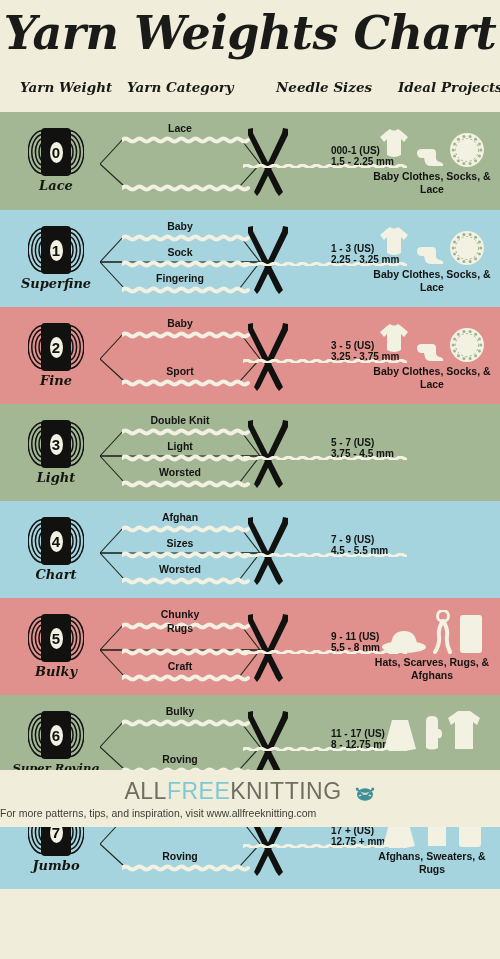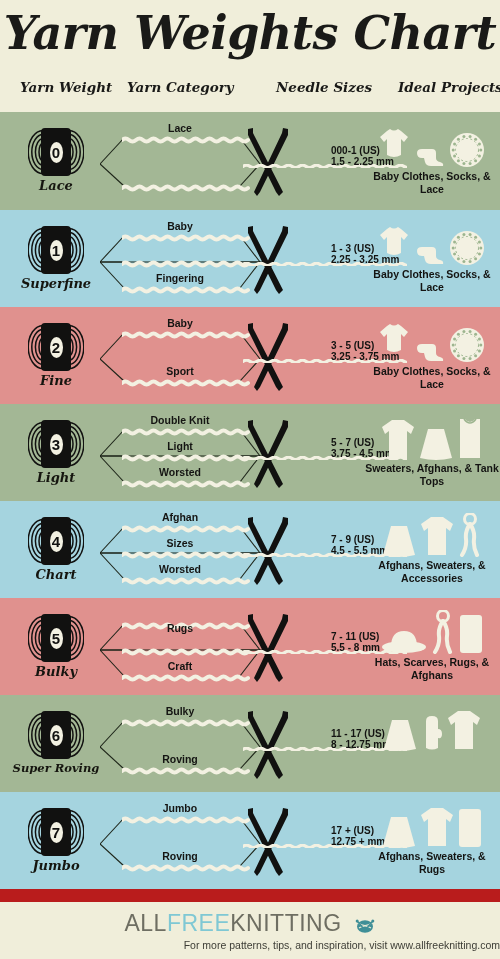--- a/index.html
+++ b/index.html
@@ -2,21 +2,21 @@
 <html><head>
 <meta charset="utf-8">
 <style>
   html,body{margin:0;padding:0;}
   body{
     width:500px;height:959px;
     background:#f0eeda;
     font-family:"Liberation Sans", sans-serif;
     overflow:hidden;
   }
-  .page{position:relative;width:500px;height:959px;background:#b91c1c;}
+  .page{position:relative;width:500px;height:827px;background:#b91c1c;}
 
   
   .header{height:112px;background:#f0eeda;position:relative;}
   .title{
     position:absolute;left:0;right:0;top:6px;
     text-align:center;
     font-family:"DejaVu Serif", serif;
     font-style:italic;font-weight:700;
     font-size:46px;letter-spacing:-0.5px;
     color:#1a1a18;
@@ -99,24 +99,23 @@
   .footer{position:absolute;left:0;bottom:0;width:500px;height:57px;background:#f0eeda;}
   .brand{
     position:absolute;left:0;right:0;top:8px;text-align:center;
     font-size:23px;letter-spacing:0.5px;font-weight:400;
     font-family:"Liberation Sans", sans-serif;
     color:#6e6e62;
   }
   .brand .free{color:#7fc8d4;}
   .brand .logo{display:inline-block;vertical-align:-3px;margin-left:5px;}
   .tagline{
-    position:absolute;left:0;right:0;top:37px;text-align:right;
+    position:absolute;left:0;right:0;top:37px;text-align:left;
     font-size:10.5px;color:#3d3d36;
     font-family:"Liberation Sans", sans-serif;
-    padding-left:40px;
   }
 </style>
 </head>
 <body>
 
 <div class="page">
 
   <div class="header">
     <div class="title">Yarn Weights Chart</div>
     <div class="col-heads">
@@ -245,20 +244,21 @@
               <path d="M0 4 Q3.5 1 7 4 Q10.5 7 14 4 Q17.5 1 21 4 Q24.5 7 28 4 Q31.5 1 35 4 Q38.5 7 42 4 Q45.5 1 49 4 Q52.5 7 56 4 Q59.5 1 63 4 Q66.5 7 70 4 Q73.5 1 77 4 Q80.5 7 84 4 Q87.5 1 91 4 Q94.5 7 98 4 Q101.5 1 105 4 Q108.5 7 112 4 Q115.5 1 119 4 Q122.5 7 126 4" fill="none" stroke="#f3f1e2" stroke-width="4" stroke-linecap="round"></path>
             </g>
             <g transform="translate(0,46)">
               <path d="M0 4 Q3.5 1 7 4 Q10.5 7 14 4 Q17.5 1 21 4 Q24.5 7 28 4 Q31.5 1 35 4 Q38.5 7 42 4 Q45.5 1 49 4 Q52.5 7 56 4 Q59.5 1 63 4 Q66.5 7 70 4 Q73.5 1 77 4 Q80.5 7 84 4 Q87.5 1 91 4 Q94.5 7 98 4 Q101.5 1 105 4 Q108.5 7 112 4 Q115.5 1 119 4 Q122.5 7 126 4" fill="none" stroke="#f3f1e2" stroke-width="4" stroke-linecap="round"></path>
             </g>
             <g transform="translate(0,72)">
               <path d="M0 4 Q3.5 1 7 4 Q10.5 7 14 4 Q17.5 1 21 4 Q24.5 7 28 4 Q31.5 1 35 4 Q38.5 7 42 4 Q45.5 1 49 4 Q52.5 7 56 4 Q59.5 1 63 4 Q66.5 7 70 4 Q73.5 1 77 4 Q80.5 7 84 4 Q87.5 1 91 4 Q94.5 7 98 4 Q101.5 1 105 4 Q108.5 7 112 4 Q115.5 1 119 4 Q122.5 7 126 4" fill="none" stroke="#f3f1e2" stroke-width="4" stroke-linecap="round"></path>
             </g>
           </svg>
           <div class="cat-item" style="top:6px">Baby</div>
+          <div class="cat-item" style="top:32px">Sock</div>
           <div class="cat-item" style="top:58px">Fingering</div>
         </div>
         <div class="ned-col">
     <svg class="needles" width="70" height="74" viewBox="0 0 70 74">
       <path d="M10 2 L10 7 L40 66 L36 70 L33 66 L5 9 L5 3 Z" fill="#111110"></path>
       <path d="M42 2 L42 7 L14 66 L10 70" fill="none"></path>
       <path d="M40 2 L45 3 L45 9 L17 66 L14 70 L11 66 L39 7 Z" fill="#111110"></path>
     </svg>
     <svg class="ned-yarn" width="164" height="6">
       <g transform="translate(0,-1)">
@@ -435,35 +435,20 @@
       <path d="M40 2 L45 3 L45 9 L17 66 L14 70 L11 66 L39 7 Z" fill="#111110"></path>
     </svg>
     <svg class="ned-yarn" width="164" height="6">
       <g transform="translate(0,-1)">
               <path d="M0 3.4 Q3.5 1 7 3.4 Q10.5 5.8 14 3.4 Q17.5 1 21 3.4 Q24.5 5.8 28 3.4 Q31.5 1 35 3.4 Q38.5 5.8 42 3.4 Q45.5 1 49 3.4 Q52.5 5.8 56 3.4 Q59.5 1 63 3.4 Q66.5 5.8 70 3.4 Q73.5 1 77 3.4 Q80.5 5.8 84 3.4 Q87.5 1 91 3.4 Q94.5 5.8 98 3.4 Q101.5 1 105 3.4 Q108.5 5.8 112 3.4 Q115.5 1 119 3.4 Q122.5 5.8 126 3.4 Q129.5 1 133 3.4 Q136.5 5.8 140 3.4 Q143.5 1 147 3.4 Q150.5 5.8 154 3.4 Q157.5 1 161 3.4 Q164.5 5.8 168 3.4" fill="none" stroke="#f3f1e2" stroke-width="3.2" stroke-linecap="round"></path>
             </g>
     </svg>
     <div class="ned-txt ned-us">5 - 7 (US)</div>
     <div class="ned-txt ned-mm">3.75 - 4.5 mm</div>
         </div>
-        <div class="proj-col">
-          <div class="proj-icons">
-            <svg width="34" height="42" viewBox="0 0 34 42">
-              <path d="M11 2 L23 2 L33 9 L30 16 L26 13 L26 40 L8 40 L8 13 L4 16 L1 9 Z" fill="#f3f1e2"></path>
-            </svg>
-            <svg width="34" height="32" viewBox="0 0 34 32">
-              <path d="M9 1 L25 1 L33 30 Q17 34 1 30 Z" fill="#f3f1e2"></path>
-            </svg>
-            <svg width="26" height="42" viewBox="0 0 26 42">
-              <path d="M3 1 L8 1 Q13 7 18 1 L23 1 L23 40 L3 40 Z" fill="#f3f1e2"></path>
-              <path d="M7 1 Q13 9 19 1" fill="none" stroke="#9db58f" stroke-width="1.6"></path>
-            </svg>
-          </div>
-    <div class="proj-text">Sweaters, Afghans, &amp; Tank Tops</div>
-        </div>
       </div>
       <div class="row" style="background: rgb(165, 212, 223);">
         <div class="sym-col">
           <div class="skein">
       <svg width="56" height="48" viewBox="0 0 56 48">
               <ellipse cx="15" cy="24" rx="4" ry="9" fill="none" stroke="#111110" stroke-width="1.5"></ellipse>
               <ellipse cx="15" cy="24" rx="7.6" ry="13.2" fill="none" stroke="#111110" stroke-width="1.5"></ellipse>
               <ellipse cx="15" cy="24" rx="11.2" ry="17.4" fill="none" stroke="#111110" stroke-width="1.5"></ellipse>
               <ellipse cx="15" cy="24" rx="14.8" ry="21.6" fill="none" stroke="#111110" stroke-width="1.5"></ellipse>
               <ellipse cx="41" cy="24" rx="4" ry="9" fill="none" stroke="#111110" stroke-width="1.5"></ellipse>
@@ -509,36 +494,20 @@
       <path d="M40 2 L45 3 L45 9 L17 66 L14 70 L11 66 L39 7 Z" fill="#111110"></path>
     </svg>
     <svg class="ned-yarn" width="164" height="6">
       <g transform="translate(0,-1)">
               <path d="M0 3.4 Q3.5 1 7 3.4 Q10.5 5.8 14 3.4 Q17.5 1 21 3.4 Q24.5 5.8 28 3.4 Q31.5 1 35 3.4 Q38.5 5.8 42 3.4 Q45.5 1 49 3.4 Q52.5 5.8 56 3.4 Q59.5 1 63 3.4 Q66.5 5.8 70 3.4 Q73.5 1 77 3.4 Q80.5 5.8 84 3.4 Q87.5 1 91 3.4 Q94.5 5.8 98 3.4 Q101.5 1 105 3.4 Q108.5 5.8 112 3.4 Q115.5 1 119 3.4 Q122.5 5.8 126 3.4 Q129.5 1 133 3.4 Q136.5 5.8 140 3.4 Q143.5 1 147 3.4 Q150.5 5.8 154 3.4 Q157.5 1 161 3.4 Q164.5 5.8 168 3.4" fill="none" stroke="#f3f1e2" stroke-width="3.2" stroke-linecap="round"></path>
             </g>
     </svg>
     <div class="ned-txt ned-us">7 - 9 (US)</div>
     <div class="ned-txt ned-mm">4.5 - 5.5 mm</div>
         </div>
-        <div class="proj-col">
-          <div class="proj-icons">
-            <svg width="34" height="32" viewBox="0 0 34 32">
-              <path d="M9 1 L25 1 L33 30 Q17 34 1 30 Z" fill="#f3f1e2"></path>
-            </svg>
-            <svg width="34" height="42" viewBox="0 0 34 42">
-              <path d="M11 2 L23 2 L33 9 L30 16 L26 13 L26 40 L8 40 L8 13 L4 16 L1 9 Z" fill="#f3f1e2"></path>
-            </svg>
-            <svg width="24" height="44" viewBox="0 0 24 44">
-              <circle cx="12" cy="6" r="5.5" fill="none" stroke="#f3f1e2" stroke-width="3"></circle>
-              <path d="M12 11 Q7 18 8 26 Q9 34 4 42" stroke="#f3f1e2" stroke-width="4" fill="none" stroke-linecap="round"></path>
-              <path d="M12 11 Q17 18 16 26 Q15 34 19 42" stroke="#f3f1e2" stroke-width="4" fill="none" stroke-linecap="round"></path>
-            </svg>
-          </div>
-    <div class="proj-text">Afghans, Sweaters, &amp; Accessories</div>
-        </div>
       </div>
       <div class="row" style="background: rgb(224, 145, 142);">
         <div class="sym-col">
           <div class="skein">
       <svg width="56" height="48" viewBox="0 0 56 48">
               <ellipse cx="15" cy="24" rx="4" ry="9" fill="none" stroke="#111110" stroke-width="1.5"></ellipse>
               <ellipse cx="15" cy="24" rx="7.6" ry="13.2" fill="none" stroke="#111110" stroke-width="1.5"></ellipse>
               <ellipse cx="15" cy="24" rx="11.2" ry="17.4" fill="none" stroke="#111110" stroke-width="1.5"></ellipse>
               <ellipse cx="15" cy="24" rx="14.8" ry="21.6" fill="none" stroke="#111110" stroke-width="1.5"></ellipse>
               <ellipse cx="41" cy="24" rx="4" ry="9" fill="none" stroke="#111110" stroke-width="1.5"></ellipse>
@@ -566,35 +535,36 @@
             <g transform="translate(0,20)">
               <path d="M0 4 Q3.5 1 7 4 Q10.5 7 14 4 Q17.5 1 21 4 Q24.5 7 28 4 Q31.5 1 35 4 Q38.5 7 42 4 Q45.5 1 49 4 Q52.5 7 56 4 Q59.5 1 63 4 Q66.5 7 70 4 Q73.5 1 77 4 Q80.5 7 84 4 Q87.5 1 91 4 Q94.5 7 98 4 Q101.5 1 105 4 Q108.5 7 112 4 Q115.5 1 119 4 Q122.5 7 126 4" fill="none" stroke="#f3f1e2" stroke-width="4" stroke-linecap="round"></path>
             </g>
             <g transform="translate(0,46)">
               <path d="M0 4 Q3.5 1 7 4 Q10.5 7 14 4 Q17.5 1 21 4 Q24.5 7 28 4 Q31.5 1 35 4 Q38.5 7 42 4 Q45.5 1 49 4 Q52.5 7 56 4 Q59.5 1 63 4 Q66.5 7 70 4 Q73.5 1 77 4 Q80.5 7 84 4 Q87.5 1 91 4 Q94.5 7 98 4 Q101.5 1 105 4 Q108.5 7 112 4 Q115.5 1 119 4 Q122.5 7 126 4" fill="none" stroke="#f3f1e2" stroke-width="4" stroke-linecap="round"></path>
             </g>
             <g transform="translate(0,72)">
               <path d="M0 4 Q3.5 1 7 4 Q10.5 7 14 4 Q17.5 1 21 4 Q24.5 7 28 4 Q31.5 1 35 4 Q38.5 7 42 4 Q45.5 1 49 4 Q52.5 7 56 4 Q59.5 1 63 4 Q66.5 7 70 4 Q73.5 1 77 4 Q80.5 7 84 4 Q87.5 1 91 4 Q94.5 7 98 4 Q101.5 1 105 4 Q108.5 7 112 4 Q115.5 1 119 4 Q122.5 7 126 4" fill="none" stroke="#f3f1e2" stroke-width="4" stroke-linecap="round"></path>
             </g>
           </svg>
+          <div class="cat-item" style="top:6px">Chunky</div>
           <div class="cat-item" style="top:20px">Rugs</div>
           <div class="cat-item" style="top:58px">Craft</div>
         </div>
         <div class="ned-col">
     <svg class="needles" width="70" height="74" viewBox="0 0 70 74">
       <path d="M10 2 L10 7 L40 66 L36 70 L33 66 L5 9 L5 3 Z" fill="#111110"></path>
       <path d="M42 2 L42 7 L14 66 L10 70" fill="none"></path>
       <path d="M40 2 L45 3 L45 9 L17 66 L14 70 L11 66 L39 7 Z" fill="#111110"></path>
     </svg>
     <svg class="ned-yarn" width="164" height="6">
       <g transform="translate(0,-1)">
               <path d="M0 3.4 Q3.5 1 7 3.4 Q10.5 5.8 14 3.4 Q17.5 1 21 3.4 Q24.5 5.8 28 3.4 Q31.5 1 35 3.4 Q38.5 5.8 42 3.4 Q45.5 1 49 3.4 Q52.5 5.8 56 3.4 Q59.5 1 63 3.4 Q66.5 5.8 70 3.4 Q73.5 1 77 3.4 Q80.5 5.8 84 3.4 Q87.5 1 91 3.4 Q94.5 5.8 98 3.4 Q101.5 1 105 3.4 Q108.5 5.8 112 3.4 Q115.5 1 119 3.4 Q122.5 5.8 126 3.4 Q129.5 1 133 3.4 Q136.5 5.8 140 3.4 Q143.5 1 147 3.4 Q150.5 5.8 154 3.4 Q157.5 1 161 3.4 Q164.5 5.8 168 3.4" fill="none" stroke="#f3f1e2" stroke-width="3.2" stroke-linecap="round"></path>
             </g>
     </svg>
-    <div class="ned-txt ned-us">7 - 11 (US)</div>
+    <div class="ned-txt ned-us">9 - 11 (US)</div>
     <div class="ned-txt ned-mm">5.5 - 8 mm</div>
         </div>
         <div class="proj-col">
           <div class="proj-icons">
             <svg width="46" height="26" viewBox="0 0 46 26">
               <ellipse cx="23" cy="19" rx="22" ry="6" fill="#f3f1e2"></ellipse>
               <path d="M10 19 Q10 3 23 3 Q36 3 36 19 Z" fill="#f3f1e2"></path>
             </svg>
             <svg width="24" height="44" viewBox="0 0 24 44">
               <circle cx="12" cy="6" r="5.5" fill="none" stroke="#f3f1e2" stroke-width="3"></circle>

